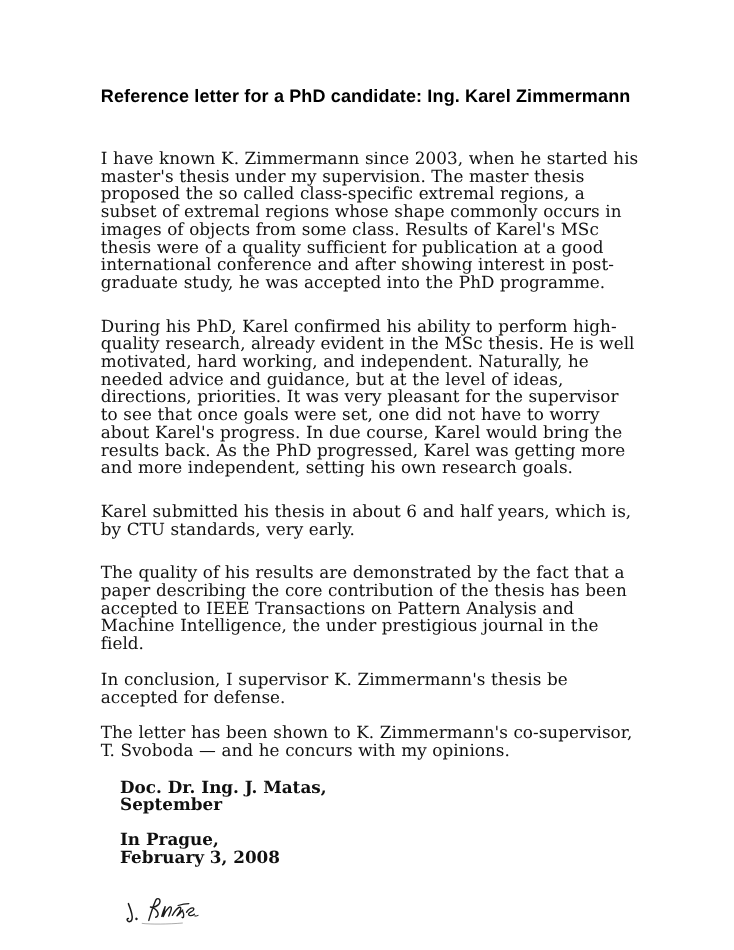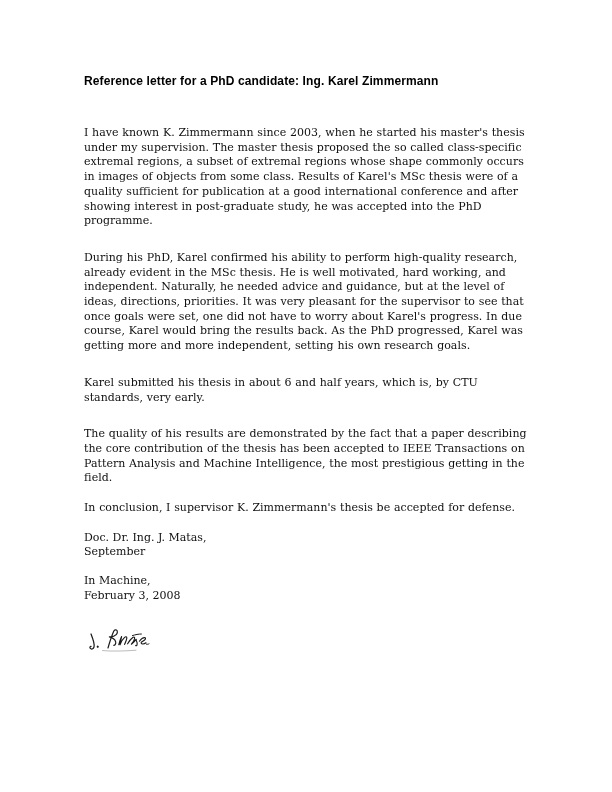--- a/index.html
+++ b/index.html
@@ -28,57 +28,58 @@
 
   .content {
     position: absolute;
     left: 84px;
     top: 74px;
     width: 448px;
   }
 
   .doc-title {
     font-family: "Liberation Sans", sans-serif;
-    font-size: 12px;
+    font-size: 15px;
     font-weight: bold;
     letter-spacing: 0.12px;
     line-height: 14px;
     margin: 0 0 0 0;
     color: #000;
   }
 
   .body-block {
     margin-top: 38px;
   }
 
   p.para {
     font-family: "DejaVu Serif", "Liberation Serif", serif;
-    font-size: 11px;
+    font-size: 14px;
     line-height: 14.7px;
     letter-spacing: 0.02px;
     text-align: left;
     margin: 0 0 15px 0;
     color: #101010;
     word-spacing: 0.2px;
   }
 
   p.para.tight {
     margin-bottom: 15px;
   }
 
   p.para.gap-lg {
     margin-bottom: 22px;
   }
 
   .sig-block {
     font-family: "DejaVu Serif", "Liberation Serif", serif;
-    font-size: 11px;
+    font-size: 14px;
     line-height: 14.7px;
     color: #101010;
-    margin: 0;
+    margin: 16px;
+    font-weight: bold;
   }
 
   .sig-line {
     display: block;
     white-space: pre;
   }
 
   .sig-group {
     margin-bottom: 14px;
   }
@@ -102,36 +103,37 @@
     <h1 class="doc-title">Reference letter for a PhD candidate: Ing. Karel Zimmermann</h1>
 
     <div class="body-block">
 
       <p class="para gap-lg">I have known K. Zimmermann since 2003, when he started his master's thesis under my supervision. The master thesis proposed the so called class-specific extremal regions, a subset of extremal regions whose shape commonly occurs in images of objects from some class. Results of Karel's MSc thesis were of a quality sufficient for publication at a good international conference and after showing interest in post-graduate study, he was accepted into the PhD programme.</p>
 
       <p class="para gap-lg">During his PhD, Karel confirmed his ability to perform high-quality research, already evident in the MSc thesis. He is well motivated, hard working, and independent. Naturally, he needed advice and guidance, but at the level of ideas, directions, priorities. It was very pleasant for the supervisor to see that once goals were set, one did not have to worry about Karel's progress. In due course, Karel would bring the results back. As the PhD progressed, Karel was getting more and more independent, setting his own research goals.</p>
 
       <p class="para gap-lg">Karel submitted his thesis in about 6 and half years, which is, by CTU standards, very early.</p>
 
-      <p class="para tight">The quality of his results are demonstrated by the fact that a paper describing the core contribution of the thesis has been accepted to IEEE Transactions on Pattern Analysis and Machine Intelligence, the most prestigious getting in the field.</p>
+      <p class="para tight">The quality of his results are demonstrated by the fact that a paper describing the core contribution of the thesis has been accepted to IEEE Transactions on Pattern Analysis and Machine Intelligence, the under prestigious journal in the field.</p>
 
       <p class="para tight">In conclusion, I supervisor K. Zimmermann's thesis be accepted for defense.</p>
 
+      <p class="para tight">The letter has been shown to K. Zimmermann's co-supervisor, T. Svoboda — and he concurs with my opinions.</p>
 
     </div>
 
     <div class="sig-block">
 
       <div class="sig-group">
         <span class="sig-line">Doc. Dr. Ing. J. Matas,</span>
         <span class="sig-line">September</span>
       </div>
 
       <div class="sig-group">
-        <span class="sig-line">In Machine,</span>
+        <span class="sig-line">In Prague,</span>
         <span class="sig-line">February 3, 2008</span>
       </div>
 
       <div class="signature-wrap">
         <svg width="150" height="40" viewBox="0 0 150 40" aria-hidden="true">
           <g fill="none" stroke="#1a1a1a" stroke-linecap="round" stroke-linejoin="round">
             <path d="M7 14 C9 19, 11 24, 10 27 C9.4 29.3, 7.2 29.6, 6.2 28.2 C5.6 27.3, 6.1 26.3, 7 26.4" stroke-width="1.25"></path>
             <path d="M13.5 27.2 C14.1 27.2, 14.3 26.7, 14.0 26.4 C13.7 26.1, 13.2 26.4, 13.4 26.9" stroke-width="1.3"></path>
             <path d="M24 28 C25.6 22.5, 27.4 16.6, 29.6 11.6 C30.2 10.2, 31.2 9.4, 32.4 10.1 C33.8 10.9, 33.6 13.2, 32.2 14.7 C30.7 16.3, 27.8 17.1, 25.4 16.9 C28.2 17.6, 30.8 19.2, 31.6 21.6 C32.1 23.2, 31.4 25.0, 29.8 25.4" stroke-width="1.2"></path>
             <path d="M34.8 24.6 C35.6 21.6, 36.6 18.8, 37.6 16.6 C36.9 19.6, 36.3 22.4, 36.0 24.8 C37.0 22.0, 38.6 19.2, 40.6 17.4 C41.8 16.3, 43.0 16.6, 42.8 18.2 C42.6 20.0, 41.4 22.4, 40.6 24.4" stroke-width="1.15"></path>

